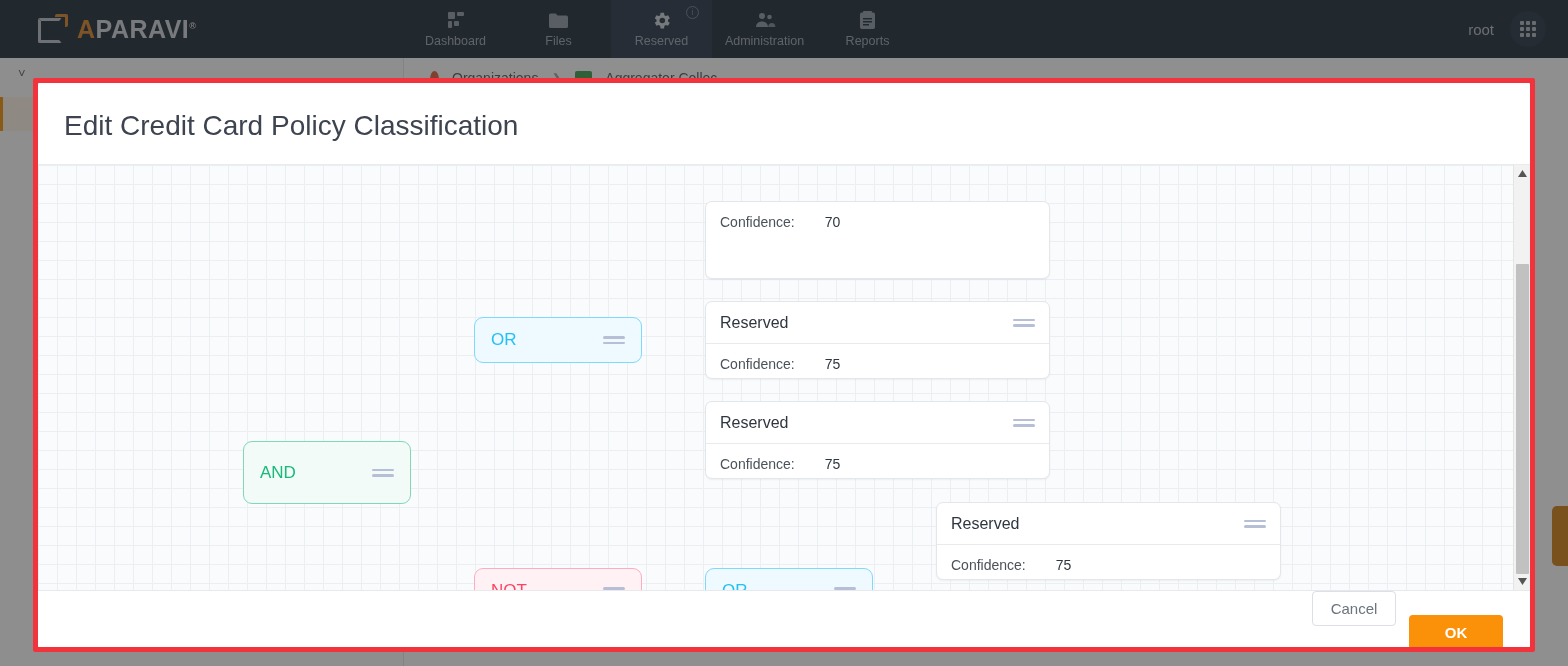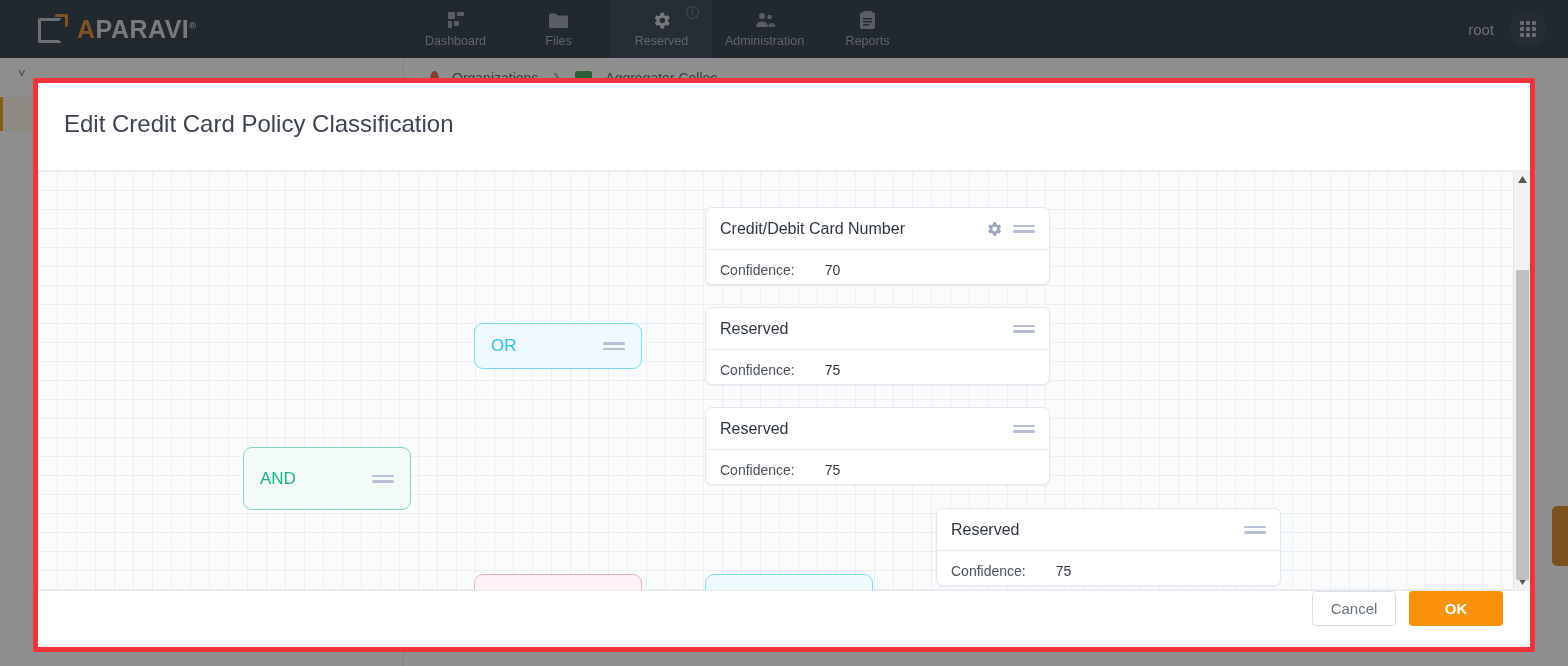--- a/index.html
+++ b/index.html
@@ -94,21 +94,21 @@
   
   .modal-outer {
     position: absolute; left: 33px; top: 78px; width: 1502px; height: 574px;
     background: #f2333c; padding: 5px; border-radius: 2px;
   }
   .modal {
     width: 100%; height: 100%; background: #fff; display: flex; flex-direction: column;
     border-radius: 1px; overflow: hidden;
   }
   .modal-title {
-    font-size: 24px; color: #3d4450; padding: 27px 0 32px 26px; font-weight: 400;
+    font-size: 28px; color: #3d4450; padding: 27px 0 22px 26px; font-weight: 400;
   }
   .modal-body { flex: 1; position: relative; overflow: hidden; display: flex; }
 
   
   .canvas {
     flex: 1; position: relative;
     background-color: #fafbfc;
     background-image:
       linear-gradient(to right, #eceff2 1px, transparent 1px),
       linear-gradient(to bottom, #eceff2 1px, transparent 1px);
@@ -167,21 +167,21 @@
   .modal-footer {
     height: 57px; border-top: 1px solid #e7e9ec; background: #fff;
     display: flex; align-items: flex-start; justify-content: flex-end; gap: 13px;
     padding-right: 27px;
   }
   .btn {
     height: 35px; border-radius: 4px; font-size: 15px; cursor: pointer;
     display: inline-flex; align-items: center; justify-content: center;
   }
   .btn-cancel { width: 84px; border: 1px solid #dcdfe3; background: #fff; color: #6b737c; }
-  .btn-ok { width: 94px; border: none; background: #fb9009; color: #fff; font-weight: 600; }
+  .btn-ok { width: 94px; border: none; background: #fb9009; color: #fff; font-weight: 600; margin-top: 24px; }
 </style>
 </head>
 <body>
 
 <div id="app-root">
 
   <div class="page-body">
     <div class="left-rail">
       <div class="rail-chevron">˅</div>
       <div class="rail-row-active"></div>
@@ -339,30 +339,20 @@
                 <div class="gate gate-or" style="height:46px">
                   <span>OR</span>
                   <span class="handle">
                     <i></i>
                     <i></i>
                   </span>
                 </div>
               </div>
               <div class="node" style="left: 667px; top: 36px; width: 345px;">
                 <div class="card" style="height:78px">
-                  <div class="card-head">
-                    <span class="card-title">Credit/Debit Card Number</span>
-                    <svg class="gear" viewBox="0 0 24 24" fill="#9aa3c4">
-                      <path d="M19.4 13a7.8 7.8 0 0 0 0-2l2.1-1.6-2-3.5-2.5 1a7.7 7.7 0 0 0-1.7-1L14.9 3h-4l-.4 2.9a7.7 7.7 0 0 0-1.7 1l-2.5-1-2 3.5L6.4 11a7.8 7.8 0 0 0 0 2l-2.1 1.6 2 3.5 2.5-1a7.7 7.7 0 0 0 1.7 1l.4 2.9h4l.4-2.9a7.7 7.7 0 0 0 1.7-1l2.5 1 2-3.5zM12.9 15.2a3.2 3.2 0 1 1 0-6.4 3.2 3.2 0 0 1 0 6.4z"></path>
-                    </svg>
-                    <span class="handle">
-                      <i></i>
-                      <i></i>
-                    </span>
-                  </div>
                   <div class="card-body">
                     <span class="conf-label">Confidence:</span>
                     <span class="conf-value">70</span>
                   </div>
                 </div>
               </div>
               <div class="node" style="left: 667px; top: 136px; width: 345px;">
                 <div class="card" style="height:78px">
                   <div class="card-head">
                     <span class="card-title">Reserved</span>

